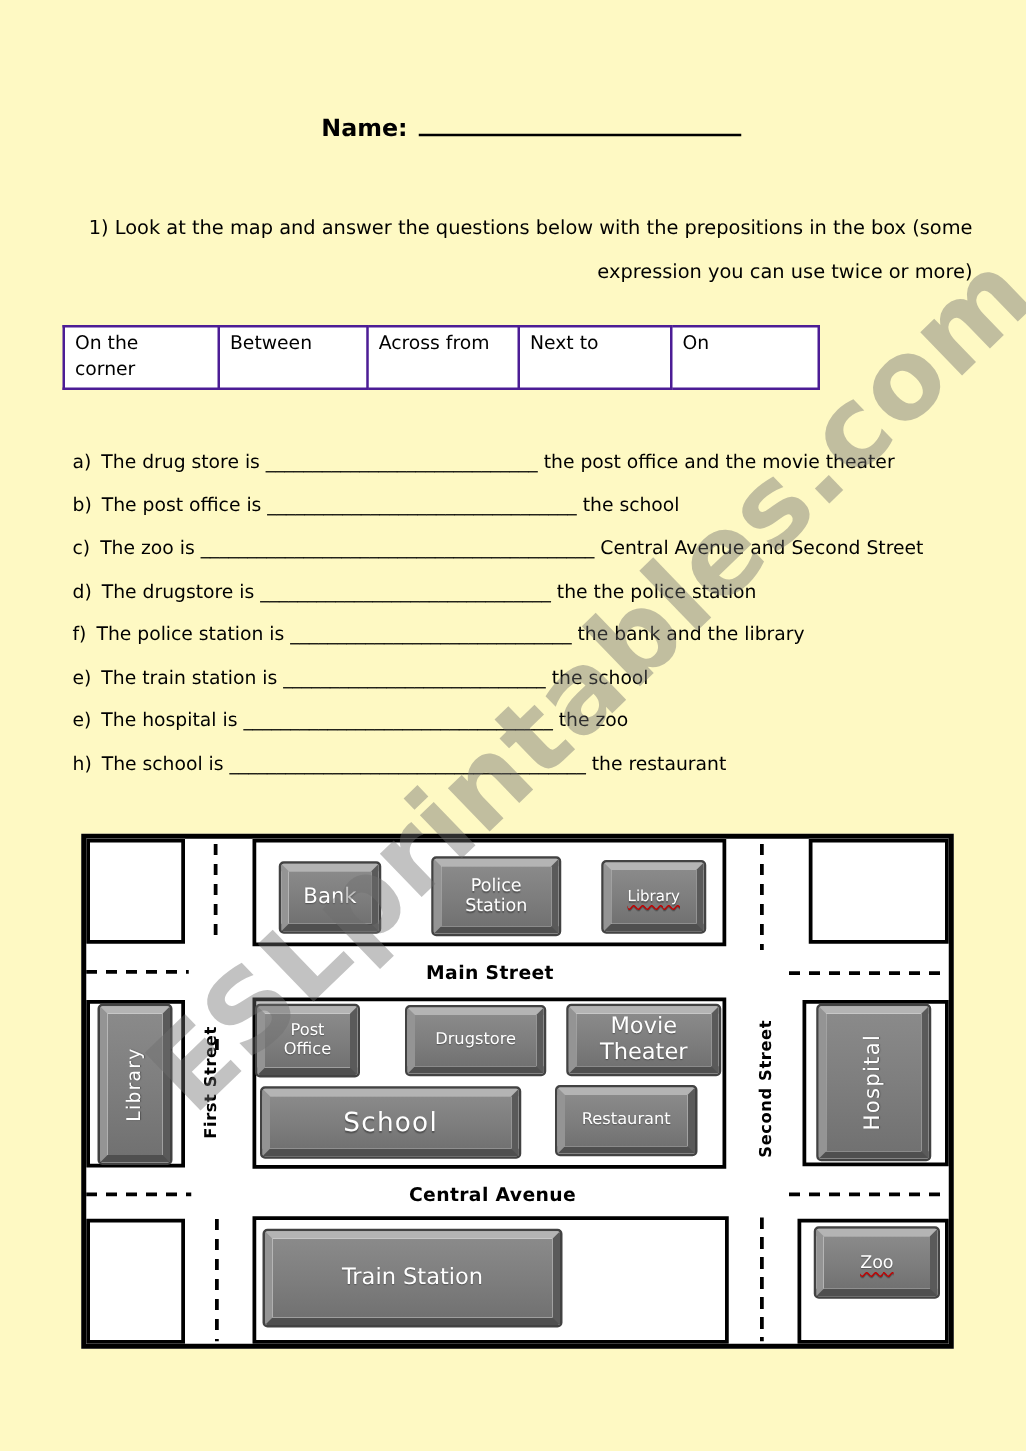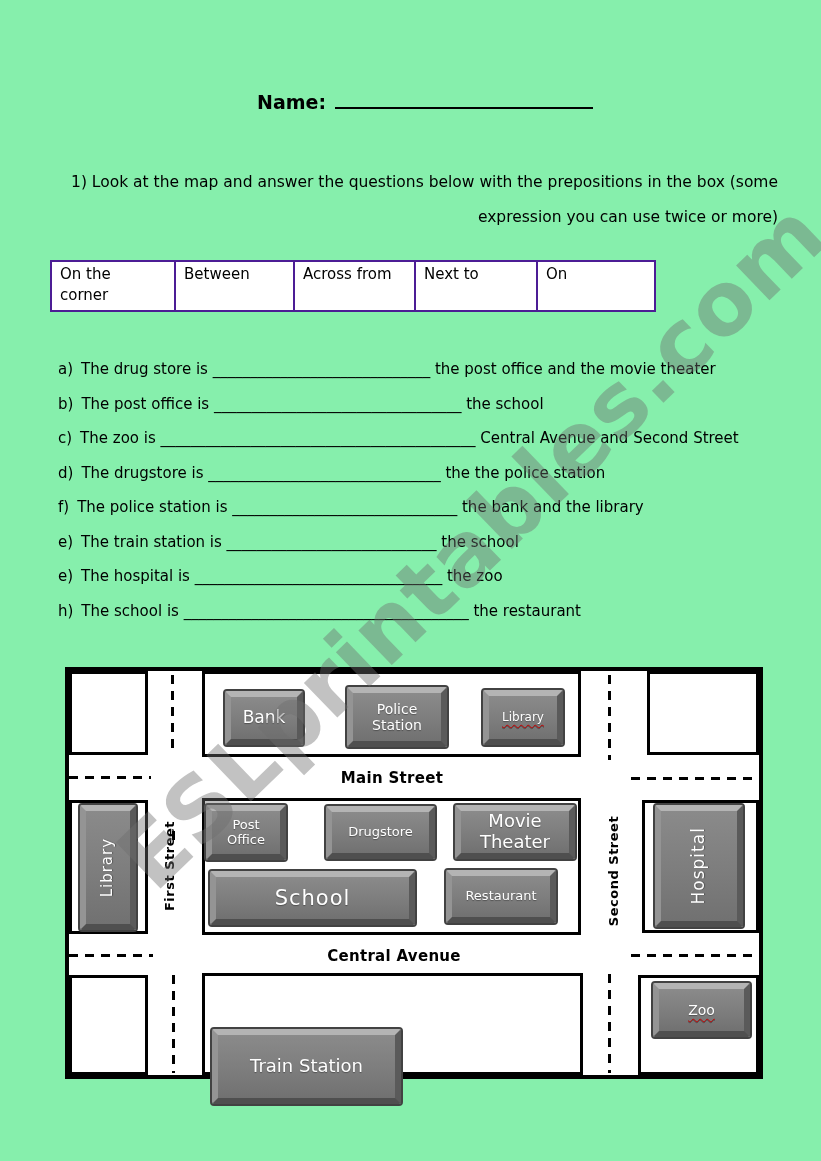--- a/index.html
+++ b/index.html
@@ -1,17 +1,17 @@
 <!DOCTYPE html>
 <html><head>
 <meta charset="utf-8">
 <style>
   html,body { margin:0; padding:0; background:#fff; }
   #page {
-    position:relative; width:821px; height:1161px; background:#86efac;
+    position:relative; width:821px; height:1161px; background:#fef9c3;
     font-family:"DejaVu Sans","Liberation Sans",sans-serif; color:#000;
     overflow:hidden;
   }
 
   
   #name-row { position:absolute; left:257px; top:88px; font-size:19px; font-weight:bold; }
   #name-row .name-line {
     display:inline-block; width:258px; height:19px;
     border-bottom:2px solid #000; margin-left:9px;
   }
@@ -89,21 +89,21 @@
   #b-bank       { left:156px; top:20px;  width:78px;  height:54px; font-size:17px; }
   #b-police     { left:278px; top:16px;  width:100px; height:60px; font-size:14px; }
   #b-library-top{ left:414px; top:19px;  width:80px;  height:55px; font-size:12px; }
   #b-post       { left:137px; top:134px; width:80px;  height:55px; font-size:13px; }
   #b-drugstore  { left:257px; top:135px; width:109px;  height:53px; font-size:13px; }
   #b-movie      { left:386px; top:134px; width:120px; height:54px; font-size:18px; }
   #b-school     { left:141px; top:200px; width:205px; height:54px; font-size:21px; letter-spacing:1px; }
   #b-restaurant { left:377px; top:199px; width:110px; height:53px; font-size:13px; }
   #b-library-left{ left:11px; top:134px; width:56px;  height:125px; font-size:15px; }
   #b-hospital   { left:586px; top:134px; width:88px;  height:122px; font-size:17px; }
-  #b-train      { left:143px; top:314px; width:189px; height:75px; font-size:18px;margin-top:44px; }
+  #b-train      { left:143px; top:314px; width:236px; height:75px; font-size:18px; }
   #b-zoo        { left:584px; top:312px; width:97px;  height:54px; font-size:14px; }
   .vtext { transform:rotate(-90deg); white-space:nowrap; letter-spacing:1px; }
   .sp-err { text-decoration:underline wavy #c00000; text-decoration-thickness:1px; text-underline-offset:3px; }
 
   
   #watermark {
     position:absolute; left:10px; top:515px; width:880px;
     text-align:center; white-space:nowrap;
     font-size:88px; font-weight:bold; letter-spacing:1px;
     color:rgba(110,110,110,0.42);

